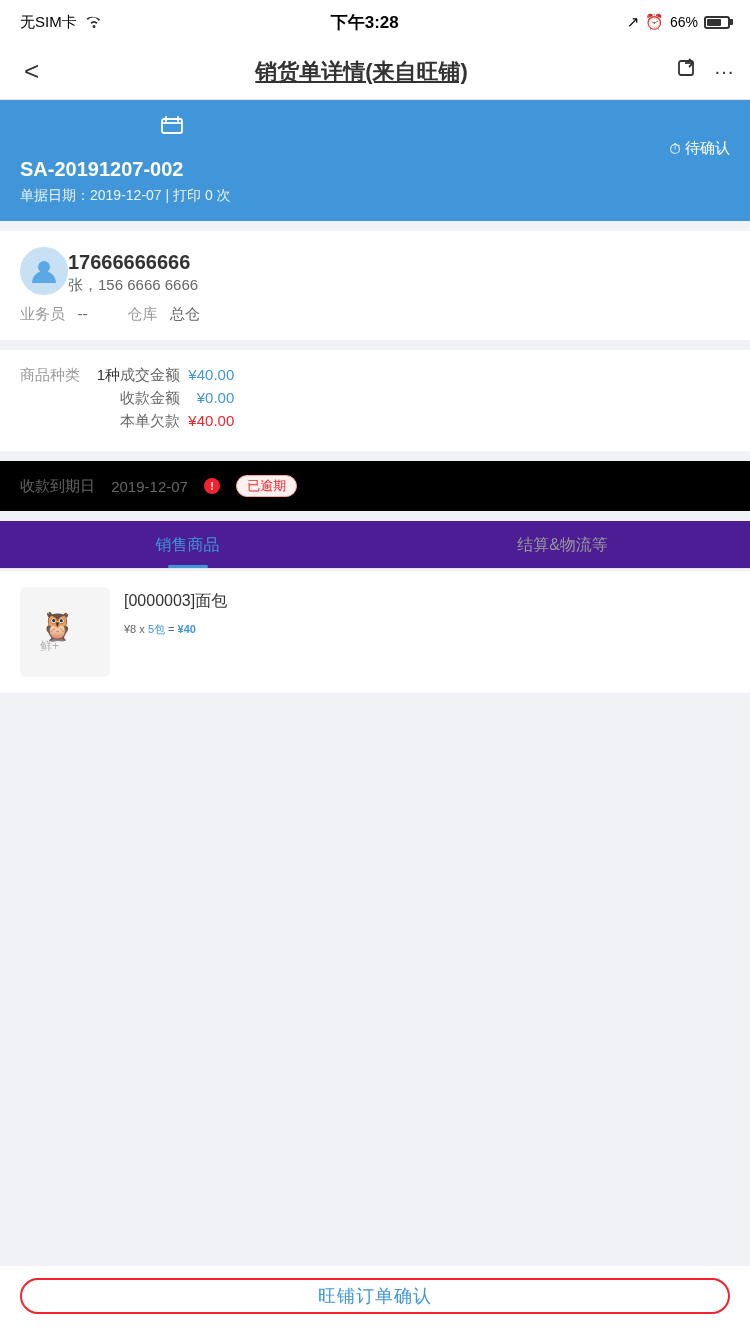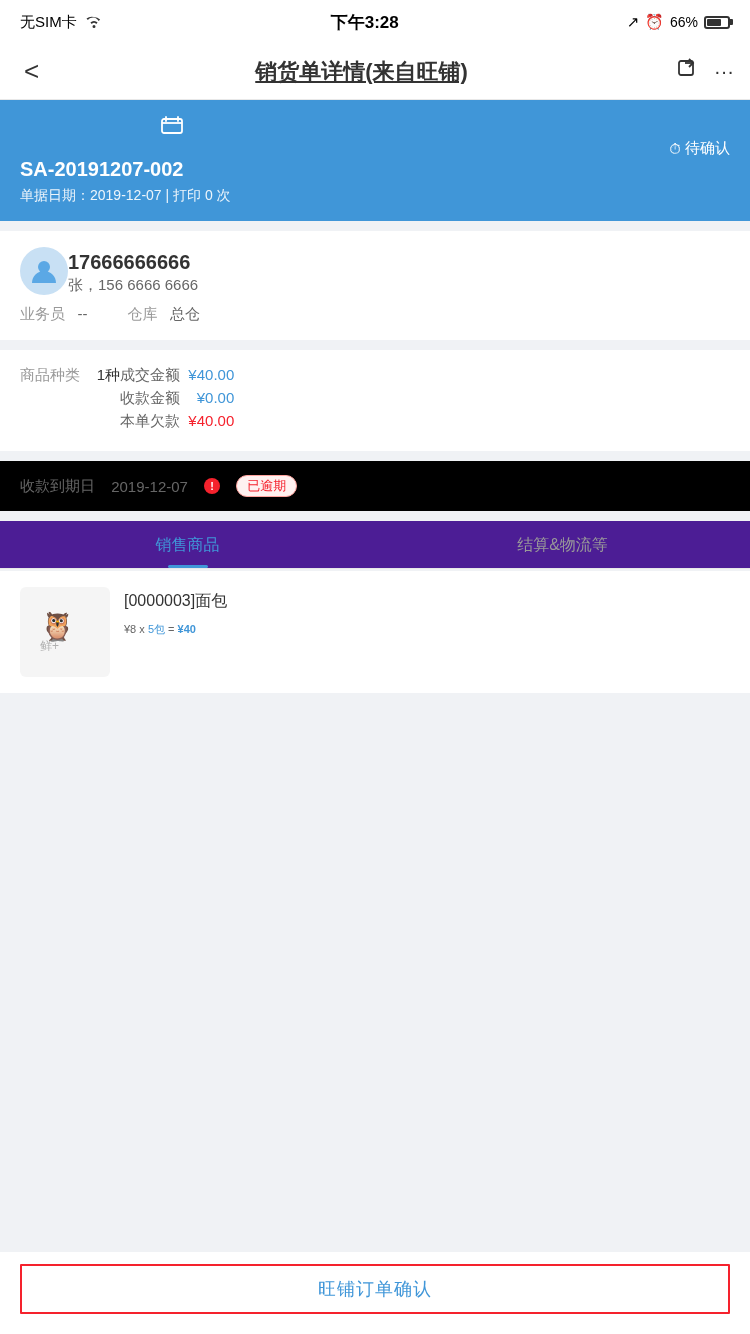--- a/index.html
+++ b/index.html
@@ -344,23 +344,23 @@
     .bottom-button-area {
       position: fixed;
       bottom: 0;
       left: 0;
       width: 750px;
       background: #fff;
       padding: 12px 20px 20px;
     }
     .confirm-button {
       width: 100%;
-      height: 50px;
+      height: 36px;
       border: 2px solid #f5222d;
-      border-radius: 1px;
+      border-radius: 18px;
       background: #fff;
       color: #4096d8;
       font-size: 18px;
       font-weight: 500;
       cursor: pointer;
       letter-spacing: 1px;
     }
   </style>
 </head>
 <body>

